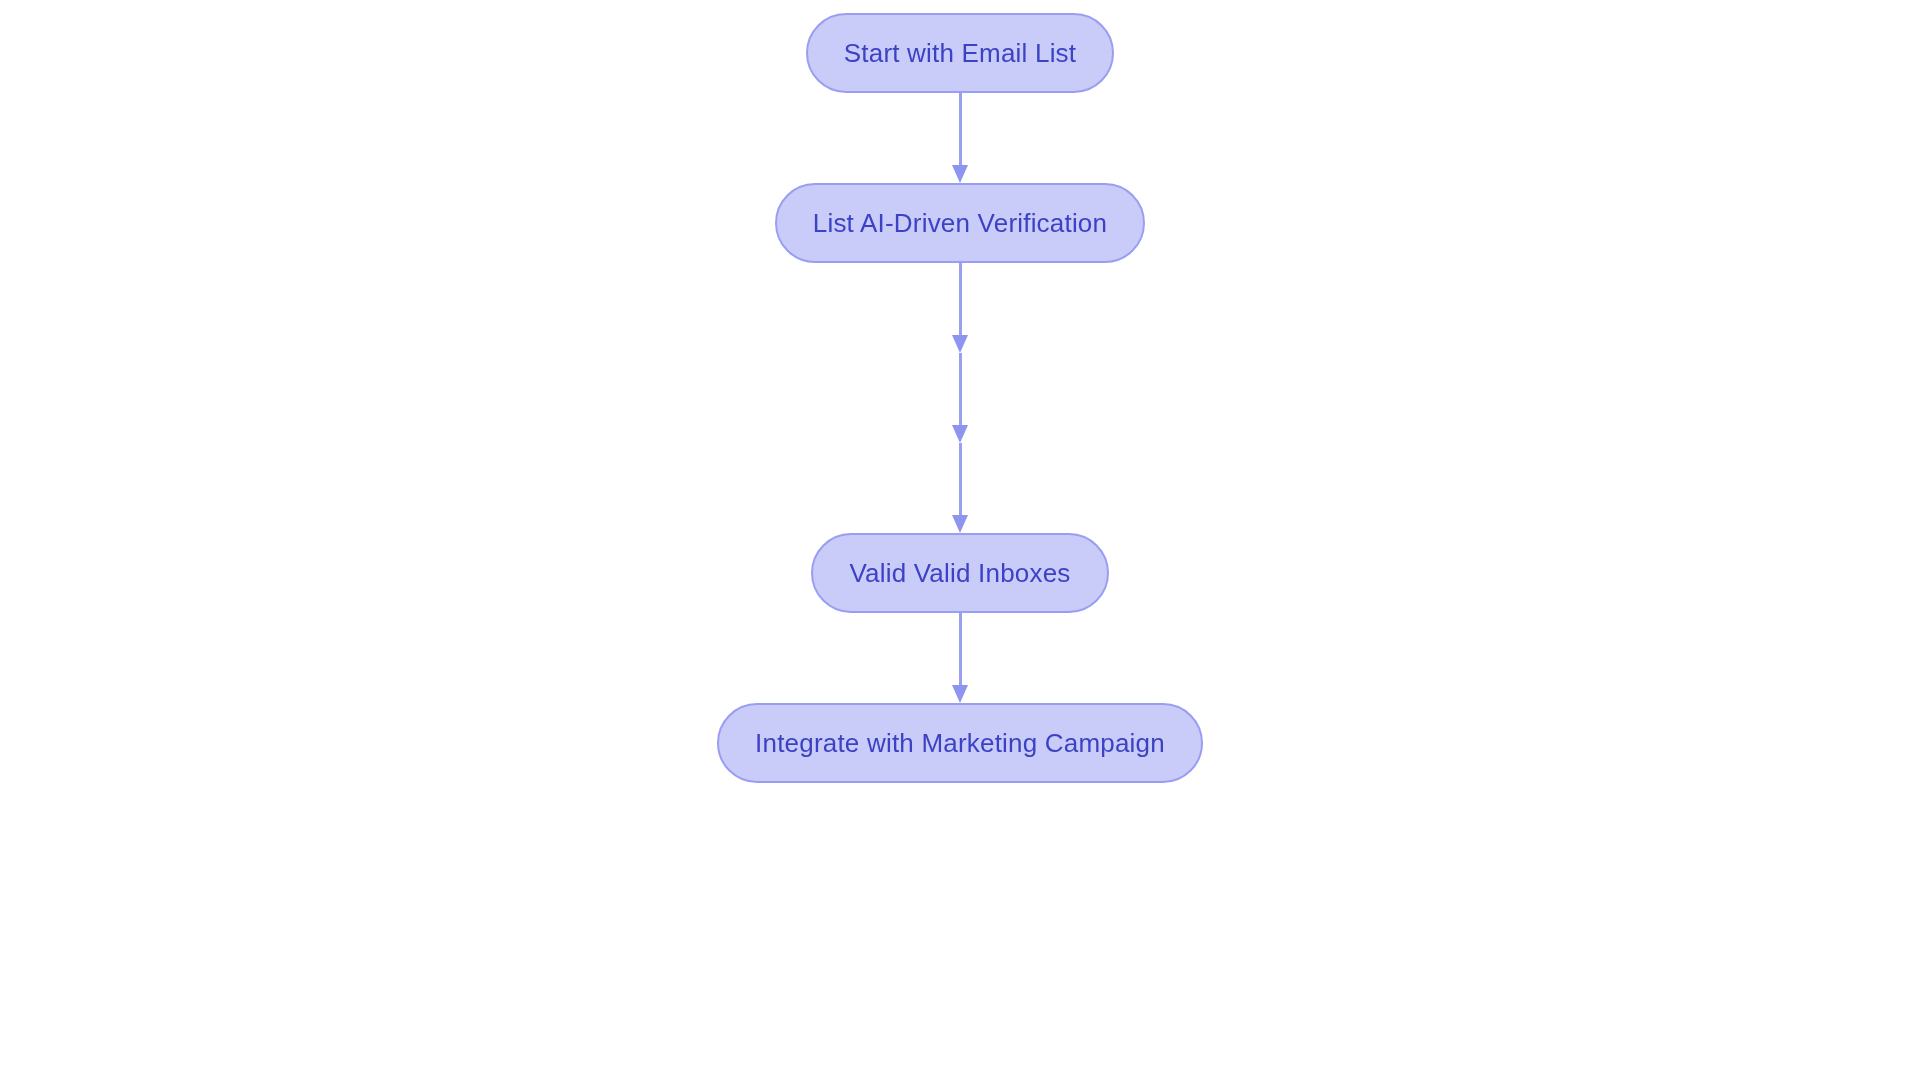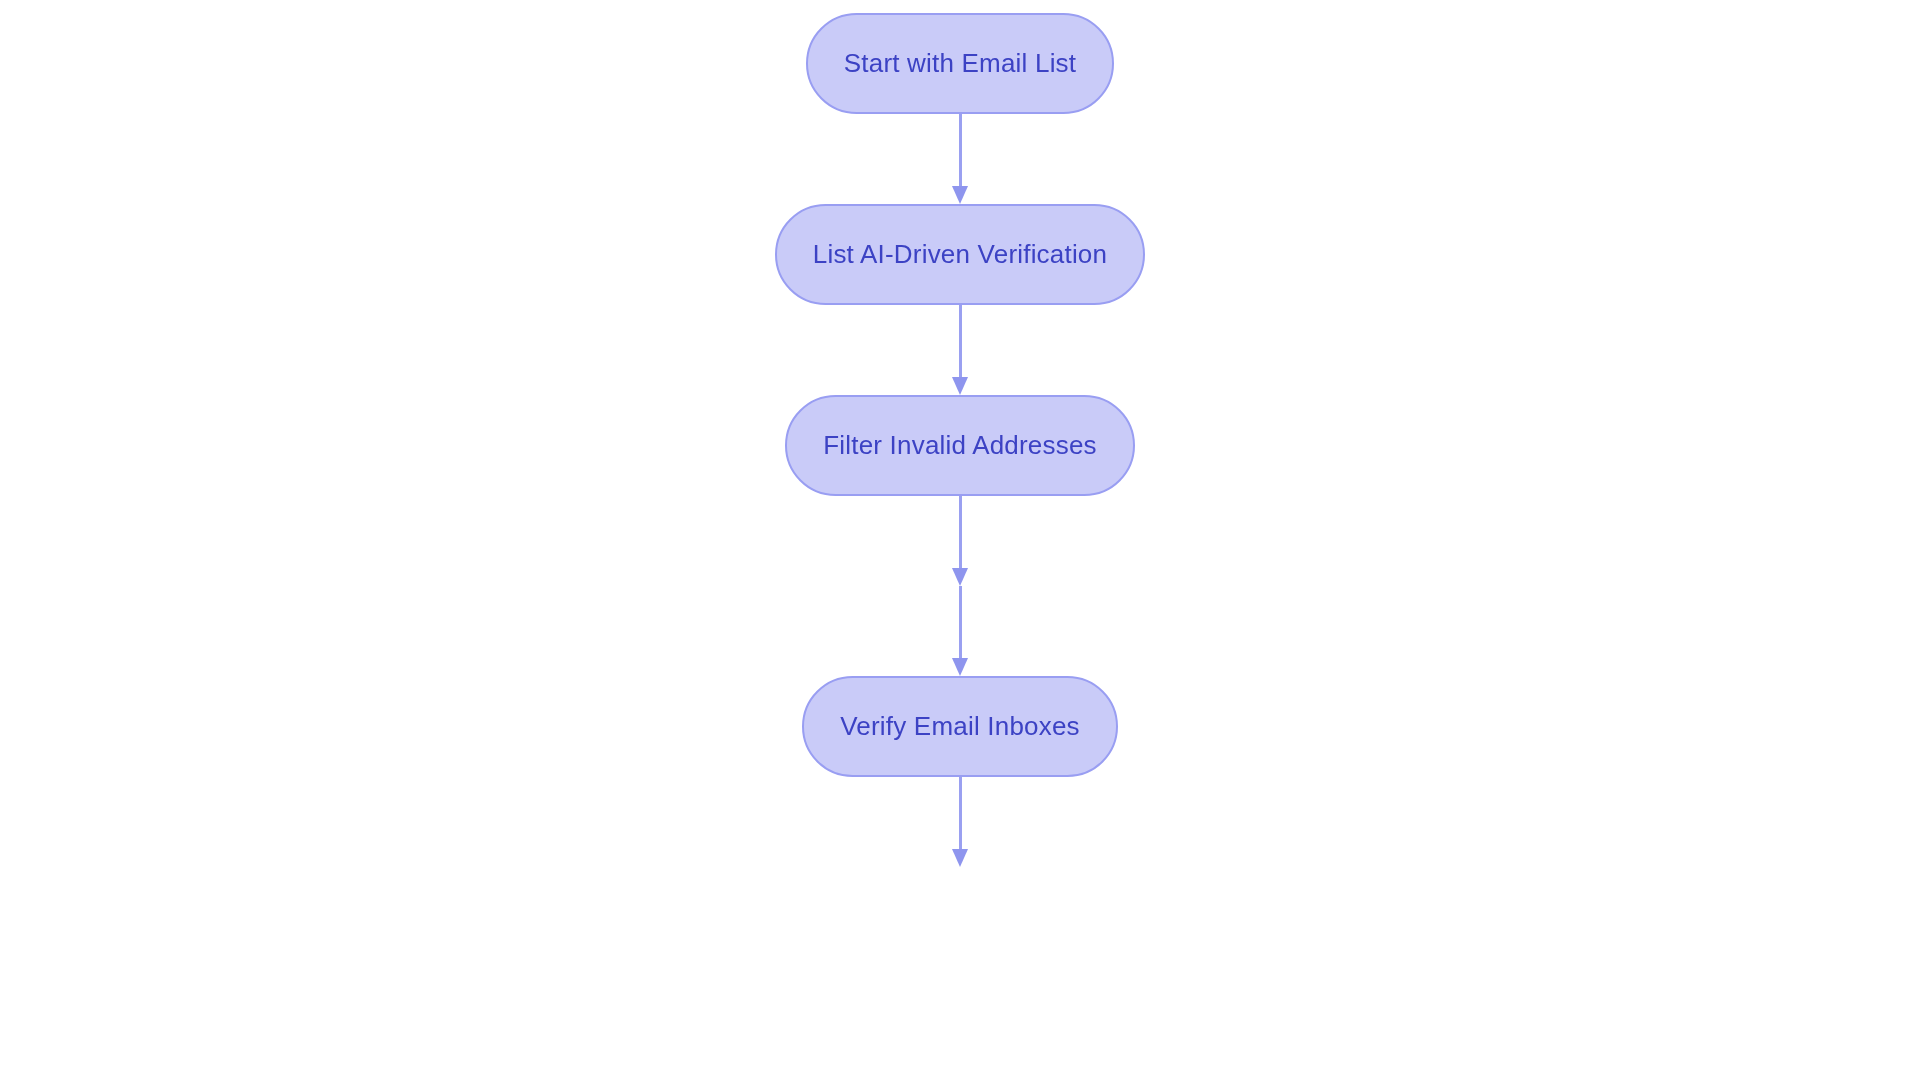--- a/index.html
+++ b/index.html
@@ -20,21 +20,21 @@
   }
   .canvas {
     width: 1920px;
     height: 1083px;
     padding-top: 13px;
     display: flex;
     flex-direction: column;
     align-items: center;
   }
   .flow-node {
-    height: 101px;
+    height: 80px;
     min-width: 240px;
     padding: 0 36px;
     background: var(--node-fill);
     border: 2px solid var(--node-border);
     border-radius: 51px;
     display: flex;
     align-items: center;
     justify-content: center;
     color: var(--node-text);
     font-size: 26px;
@@ -77,38 +77,38 @@
 
   <div class="flow-node">
     <span>List AI-Driven Verification</span>
   </div>
 
   <div class="flow-arrow">
     <div class="arrow-line"></div>
     <div class="arrow-head"></div>
   </div>
 
-  <div class="flow-node">
-    <span>Filter Invalid Addresses</span>
-  </div>
 
   <div class="flow-arrow">
     <div class="arrow-line"></div>
     <div class="arrow-head"></div>
   </div>
 
 
   <div class="flow-arrow">
     <div class="arrow-line"></div>
     <div class="arrow-head"></div>
   </div>
 
   <div class="flow-node">
-    <span>Verify Email Inboxes</span>
+    <span>Valid Valid Inboxes</span>
   </div>
 
   <div class="flow-arrow">
     <div class="arrow-line"></div>
     <div class="arrow-head"></div>
   </div>
 
+  <div class="flow-node">
+    <span>Integrate with Marketing Campaign</span>
+  </div>
 
 </div>
 
 </body></html>

